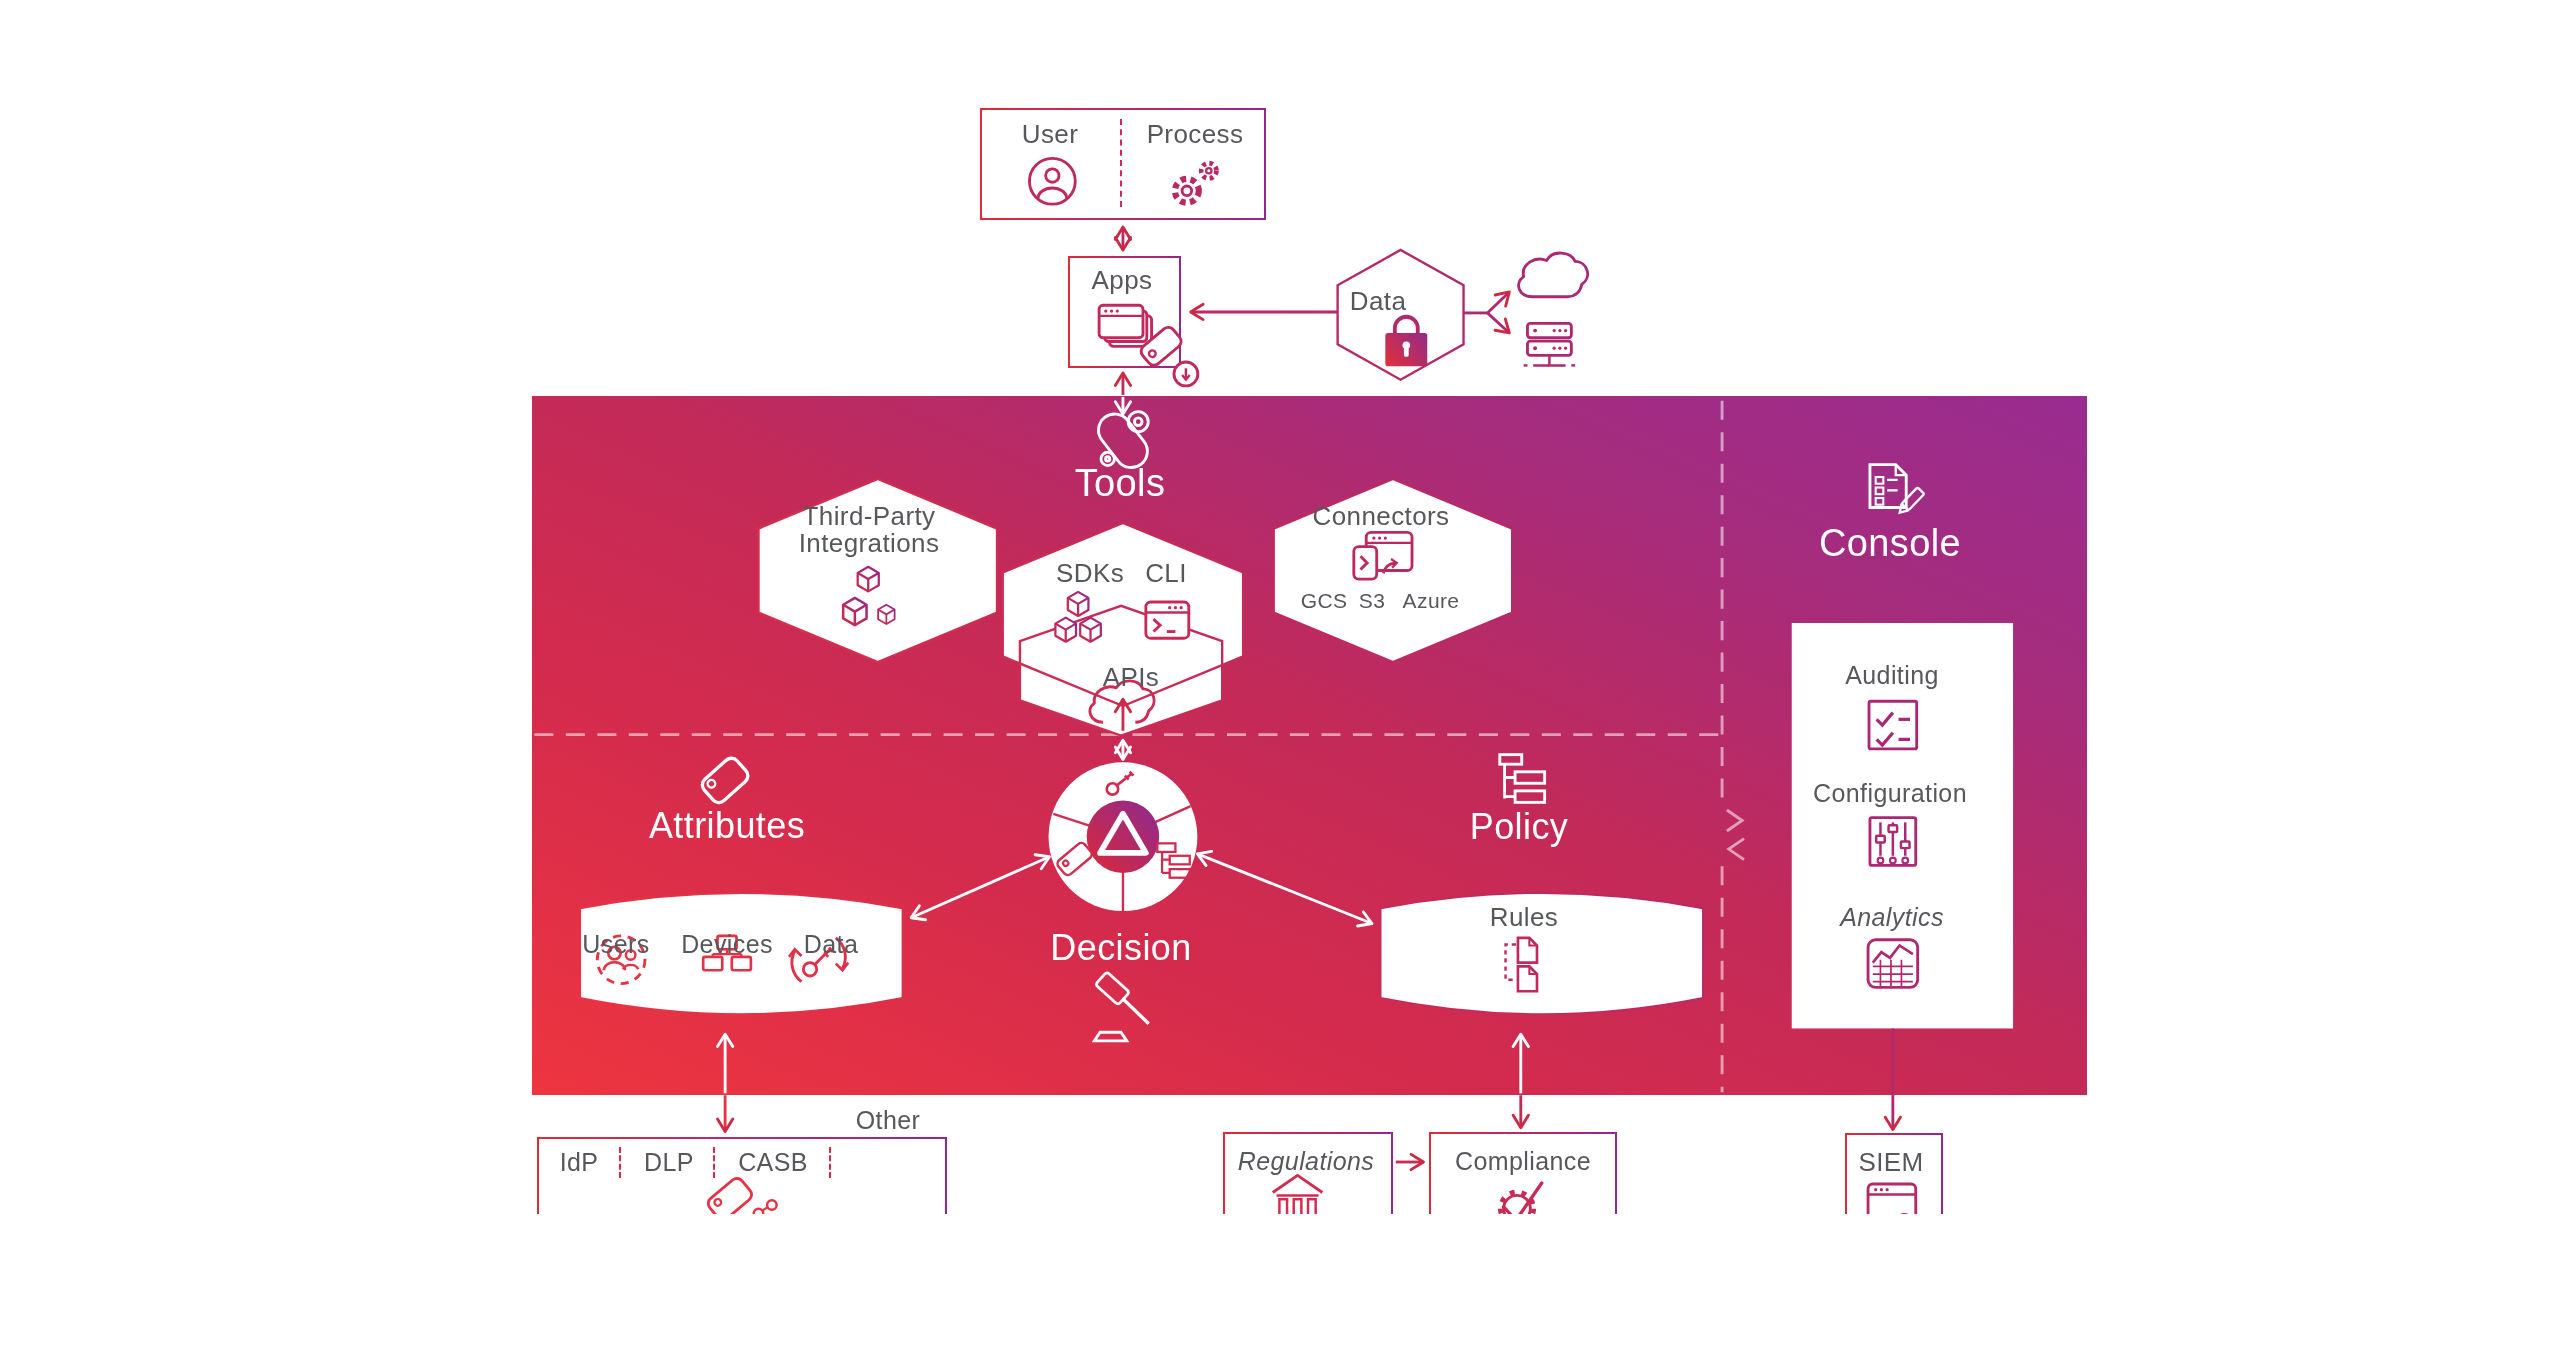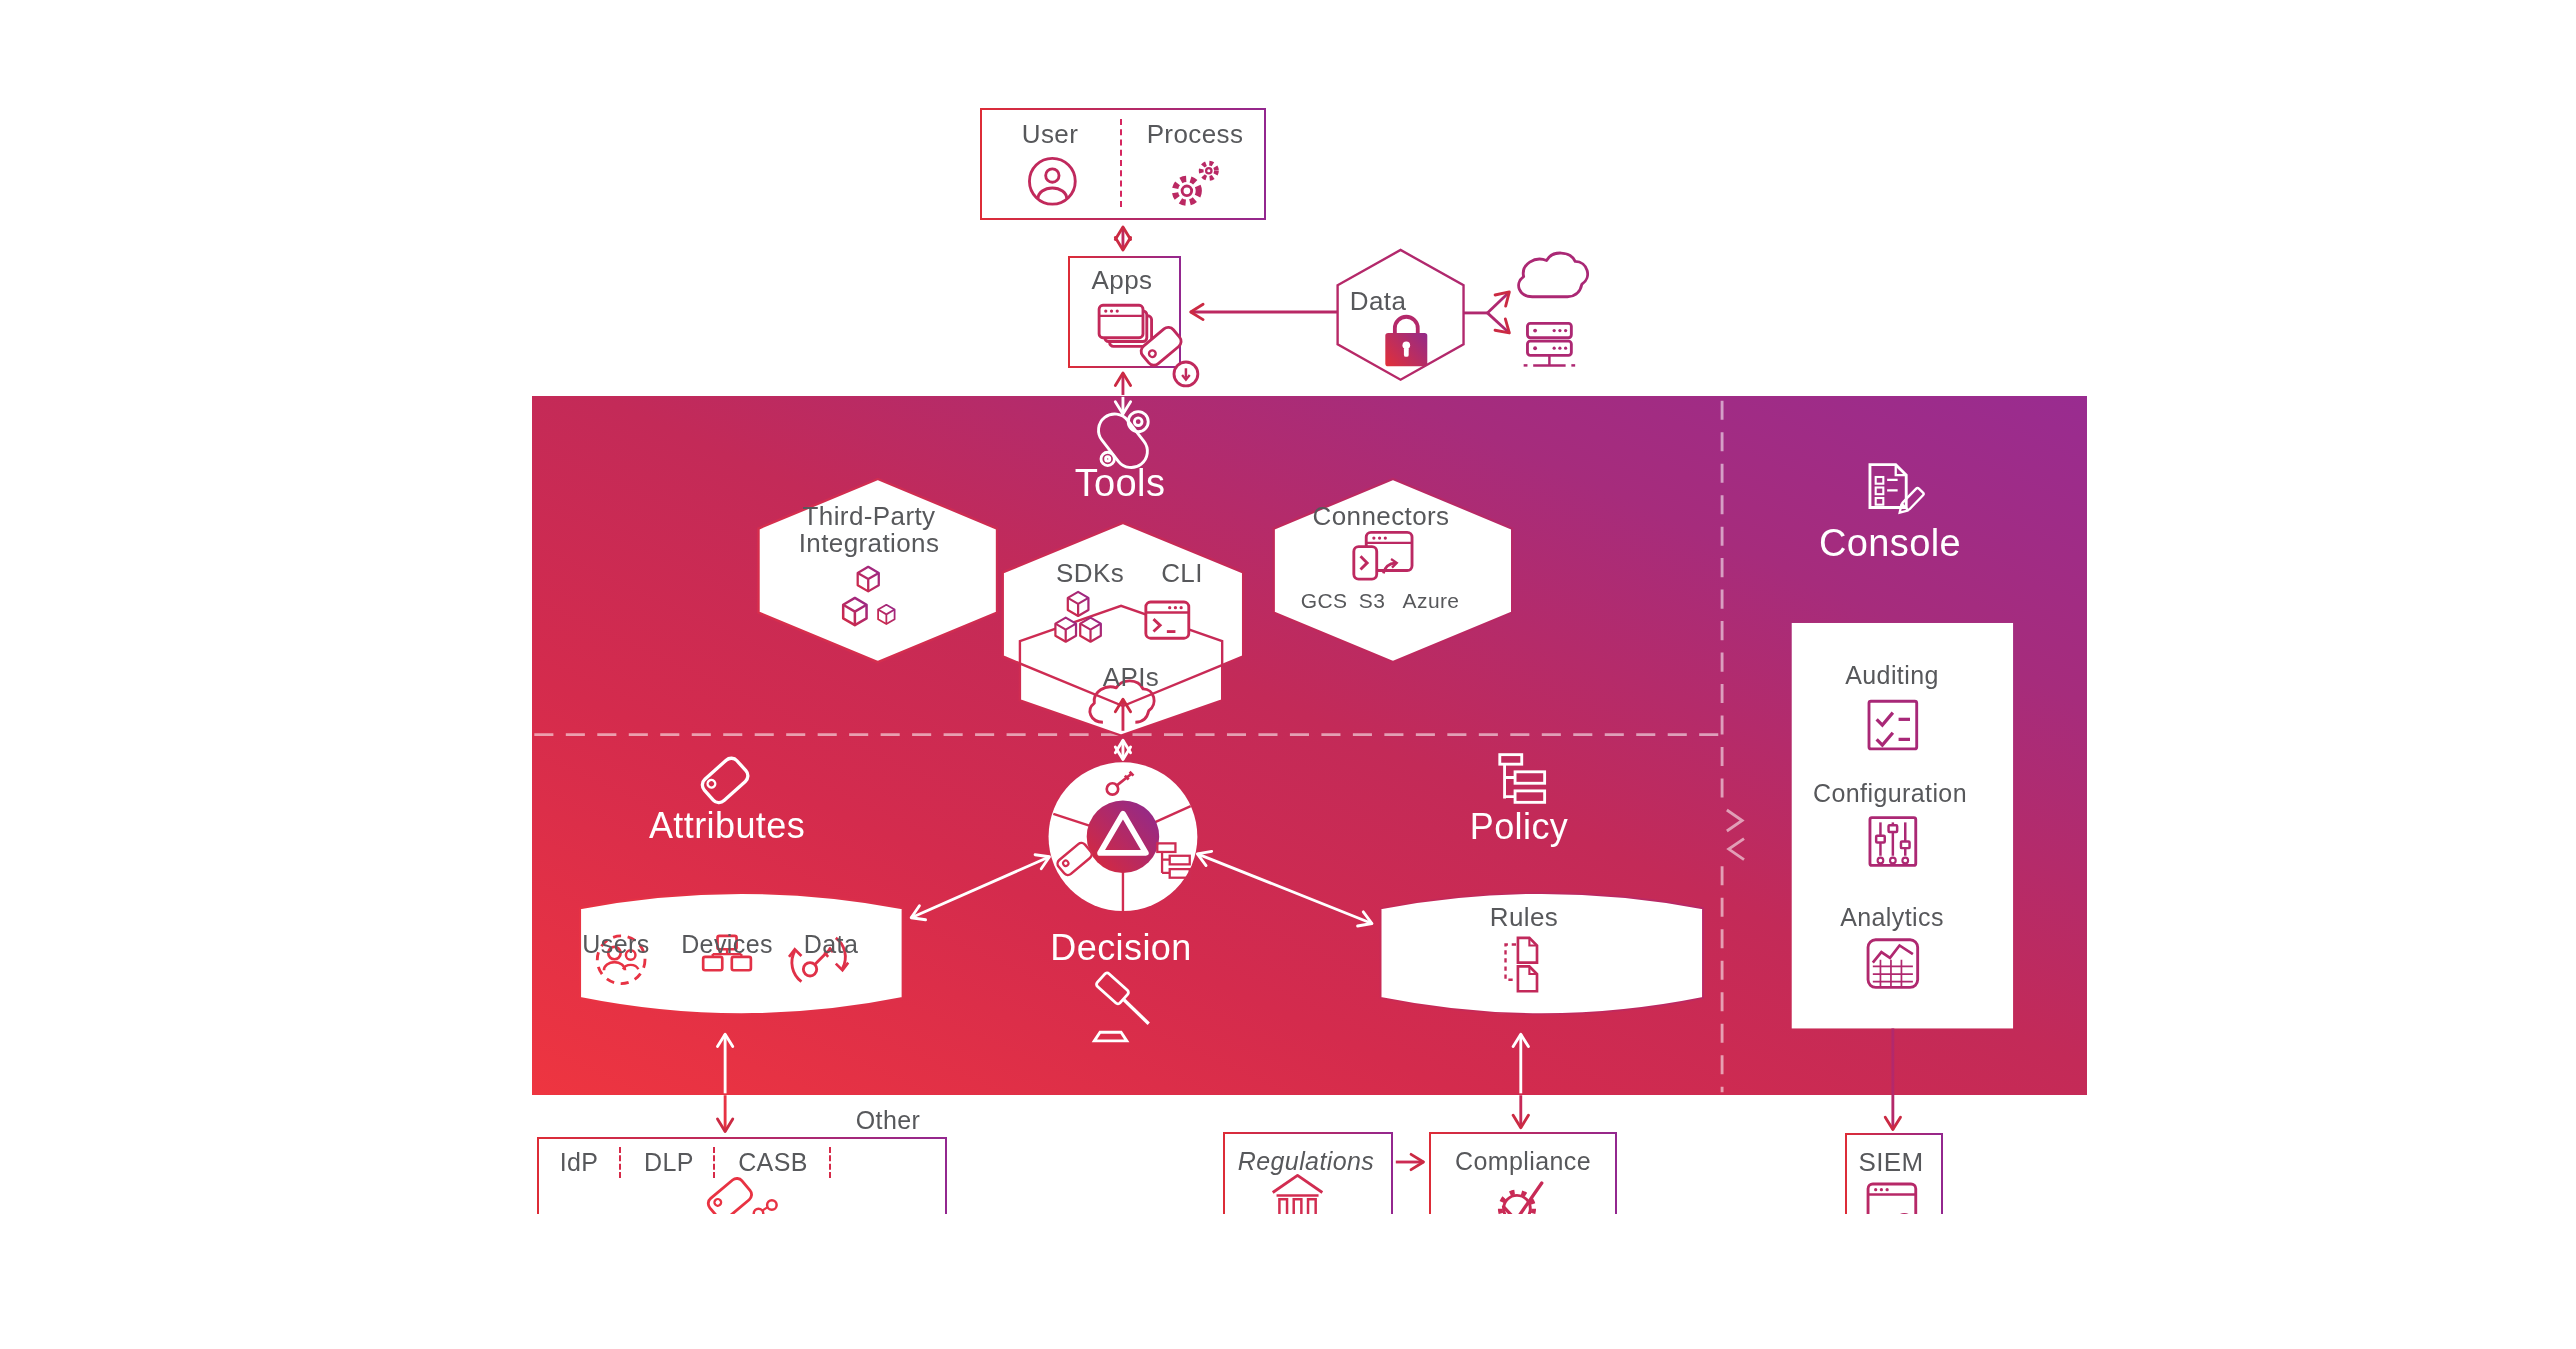--- a/index.html
+++ b/index.html
@@ -395,37 +395,37 @@
   </svg>
 
   <div class="lbl" style="left:1050px;top:134px;font-size:26px;">User</div>
   <div class="lbl" style="left:1195px;top:134px;font-size:26px;">Process</div>
   <div class="lbl" style="left:1122px;top:280px;font-size:26px;">Apps</div>
   <div class="lbl" style="left:1378px;top:301px;font-size:26px;">Data</div>
   <div class="lbl w" style="left:1120px;top:483px;font-size:38px;">Tools</div>
   <div class="lbl" style="left:869px;top:516px;font-size:26px;text-align:center;">Third-Party</div>
   <div class="lbl" style="left:869px;top:543px;font-size:26px;">Integrations</div>
   <div class="lbl" style="left:1078px;top:573px;font-size:26px;margin-left:12px;">SDKs</div>
-  <div class="lbl" style="left:1166px;top:573px;font-size:26px;margin-left:16px;">CLI</div>
+  <div class="lbl" style="left:1166px;top:573px;font-size:26px;">CLI</div>
   <div class="lbl" style="left:1381px;top:516px;font-size:26px;">Connectors</div>
   <div class="lbl" style="left:1324px;top:601px;font-size:21px;">GCS</div>
   <div class="lbl" style="left:1372px;top:601px;font-size:21px;">S3</div>
   <div class="lbl" style="left:1431px;top:601px;font-size:21px;">Azure</div>
   <div class="lbl" style="left:1119px;top:677px;font-size:26px;margin-left:12px;">APIs</div>
   <div class="lbl w" style="left:727px;top:826px;font-size:36px;">Attributes</div>
   <div class="lbl" style="left:616px;top:944px;font-size:25px;">Users</div>
   <div class="lbl" style="left:727px;top:944px;font-size:25px;">Devices</div>
   <div class="lbl" style="left:831px;top:944px;font-size:25px;">Data</div>
   <div class="lbl w" style="left:1121px;top:948px;font-size:36px;">Decision</div>
   <div class="lbl w" style="left:1519px;top:827px;font-size:36px;">Policy</div>
   <div class="lbl" style="left:1524px;top:917px;font-size:26px;">Rules</div>
   <div class="lbl w" style="left:1890px;top:543px;font-size:38px;">Console</div>
   <div class="lbl" style="left:1892px;top:675px;font-size:25px;">Auditing</div>
   <div class="lbl" style="left:1890px;top:793px;font-size:25px;">Configuration</div>
-  <div class="lbl" style="left:1892px;top:917px;font-size:25px;">Analytics</div>
+  <div class="lbl" style="left:1892px;top:917px;font-size:25px;font-style:italic;">Analytics</div>
   <div class="lbl" style="left:579px;top:1162px;font-size:25px;">IdP</div>
   <div class="lbl" style="left:669px;top:1162px;font-size:25px;">DLP</div>
   <div class="lbl" style="left:773px;top:1162px;font-size:25px;">CASB</div>
   <div class="lbl" style="left:888px;top:1120px;font-size:25px;">Other</div>
   <div class="lbl" style="left:1306px;top:1161px;font-size:25px;font-style:italic;">Regulations</div>
   <div class="lbl" style="left:1523px;top:1161px;font-size:25px;">Compliance</div>
   <div class="lbl" style="left:1891px;top:1162px;font-size:26px;">SIEM</div>
 
 </div>
 

